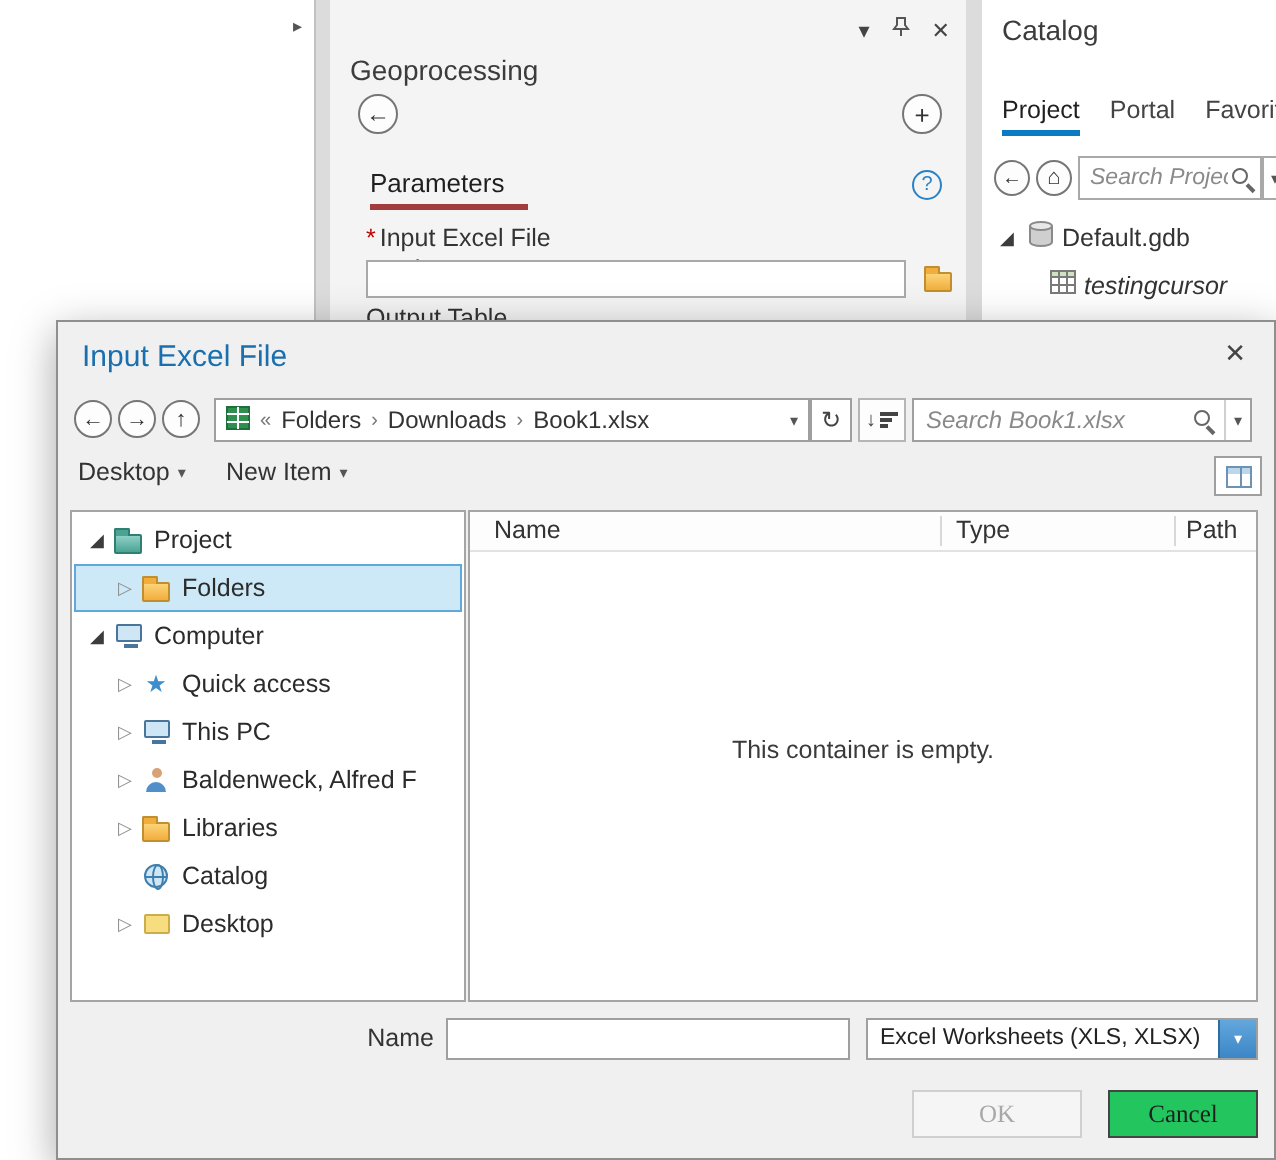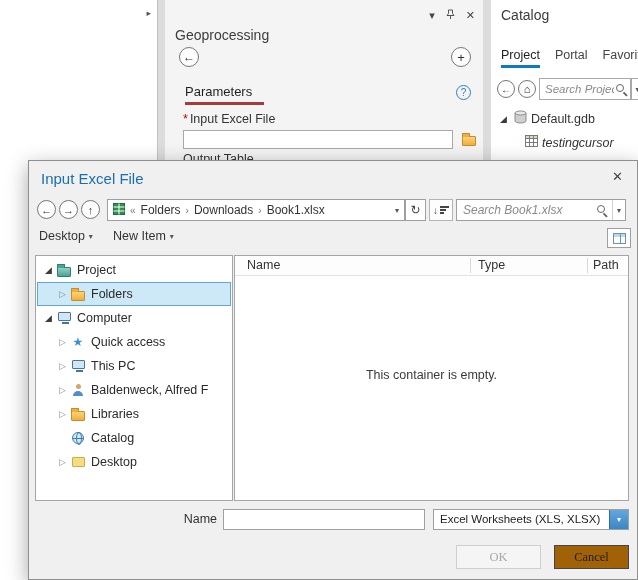--- a/index.html
+++ b/index.html
@@ -119,21 +119,21 @@
   .lempty{position:absolute;left:0;right:0;top:112px;text-align:center;font-size:12.5px;color:#3a3a3a;}
 
   .fname-lab{position:absolute;left:120px;top:351px;width:68px;text-align:right;font-size:12.5px;color:#333;}
   .fname{position:absolute;left:194px;top:348px;width:202px;height:21px;border:1px solid #9f9f9f;background:#fff;outline:none;font-size:12px;padding:0 4px;}
   .combo{position:absolute;left:404px;top:348px;width:196px;height:21px;border:1px solid #9f9f9f;background:#fff;}
   .combo-txt{position:absolute;left:6px;right:22px;top:0;line-height:19px;font-size:11.5px;color:#222;white-space:nowrap;overflow:hidden;}
   .combo-btn{position:absolute;right:0;top:0;bottom:0;width:19px;background:linear-gradient(#63a7dc,#3c86c6);
              border-left:1px solid #2e6da4;color:#fff;font-size:8px;display:flex;align-items:center;justify-content:center;}
   .btn{position:absolute;top:384px;height:24px;font-size:12.5px;display:flex;align-items:center;justify-content:center;font-family:Liberation Serif, serif;}
   .btn-ok{left:427px;width:85px;background:#f5f5f5;border:1px solid #cfcfcf;color:#a8a8a8;}
-  .btn-cancel{left:525px;width:75px;background:#a16207;border:1px solid #454545;color:#1f1f1f;}
+  .btn-cancel{left:525px;width:75px;background:#22c55e;border:1px solid #454545;color:#1f1f1f;}
 </style>
 </head>
 <body>
 
 <div class="screen">
 
   <div class="lp">
     <span class="lp-arr">▸</span>
   </div>
 

